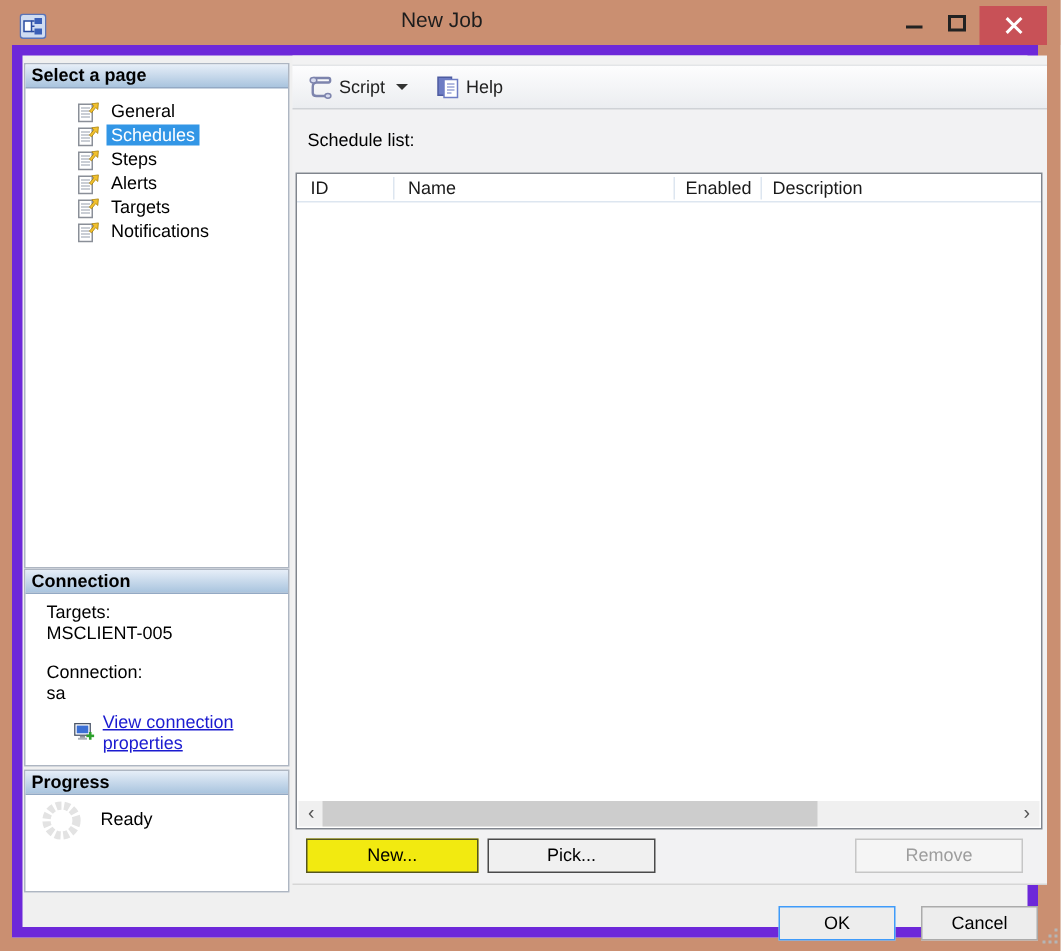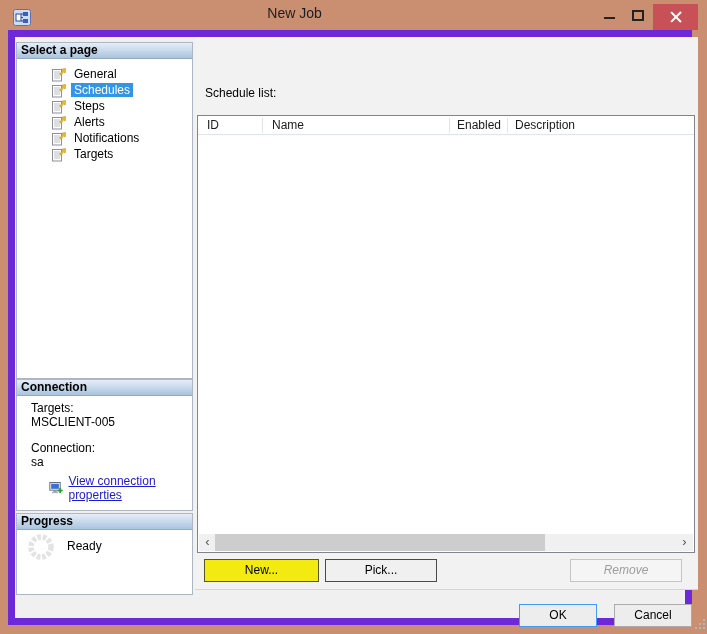--- a/index.html
+++ b/index.html
@@ -72,21 +72,21 @@
   .hs-left { left:0; } .hs-right { right:0; }
   .hs-thumb { position:absolute; left:16px; top:0; width:330px; height:17px; background:#cdcdcd; cursor:pointer; }
 
   .row-buttons { position:absolute; top:522px; height:23px; left:0; width:503px; }
   .wbtn { position:absolute; top:0; height:23px; font-size:12px; text-align:center; line-height:21px;
           background:#f0f0f0; border:1px solid #707070; color:#000; cursor:pointer; }
   .wbtn.disabled { background:#f5f5f5; border-color:#c6c6c6; color:#9d9d9d; cursor:default; }
   .btn-new { left:9px; width:115px; background:#f2ea10; border-color:#55551e; z-index:3; }
   .btn-pick { left:130px; width:112px; border-color:#4a4a4a; }
   .btn-edit { left:252px; width:112px; }
-  .btn-remove { left:375px; width:112px;font-style:italic; }
+  .btn-remove { left:375px; width:112px; }
 
   
   .footer-btn { position:absolute; top:567px; width:78px; height:23px; background:#ededed; border:1px solid #ababab;
                 font-size:12px; text-align:center; line-height:21px; color:#000; cursor:pointer; }
   .btn-ok { left:504px; border:1px solid #3f9bfa; }
   .btn-cancel { left:599px; }
   .resize-grip { position:absolute; left:679px; top:581px; width:12px; height:12px; }
 </style>
 </head>
 <body>
@@ -158,30 +158,30 @@
             </svg>
           <span class="lbl">Alerts</span>
         </div>
 
         <div class="page-item">
           <svg class="icon" viewBox="0 0 16 15">
               <rect x="1.5" y="2.5" width="9" height="11.5" fill="#fff" stroke="#8a8f98"></rect>
               <path d="M3 5h6M3 7h6M3 9h6M3 11h6" stroke="#b9bec7" stroke-width="1"></path>
               <path d="M8.6 7.1 L11.6 3.6 L10.2 2.2 L14.6 1.6 L14.2 6 L12.8 4.7 L10 8.2 Z" fill="#f2c12e" stroke="#a67c00" stroke-width="0.5"></path>
             </svg>
+          <span class="lbl">Targets</span>
+        </div>
+
+        <div class="page-item">
+          <svg class="icon" viewBox="0 0 16 15">
+              <rect x="1.5" y="2.5" width="9" height="11.5" fill="#fff" stroke="#8a8f98"></rect>
+              <path d="M3 5h6M3 7h6M3 9h6M3 11h6" stroke="#b9bec7" stroke-width="1"></path>
+              <path d="M8.6 7.1 L11.6 3.6 L10.2 2.2 L14.6 1.6 L14.2 6 L12.8 4.7 L10 8.2 Z" fill="#f2c12e" stroke="#a67c00" stroke-width="0.5"></path>
+            </svg>
           <span class="lbl">Notifications</span>
-        </div>
-
-        <div class="page-item">
-          <svg class="icon" viewBox="0 0 16 15">
-              <rect x="1.5" y="2.5" width="9" height="11.5" fill="#fff" stroke="#8a8f98"></rect>
-              <path d="M3 5h6M3 7h6M3 9h6M3 11h6" stroke="#b9bec7" stroke-width="1"></path>
-              <path d="M8.6 7.1 L11.6 3.6 L10.2 2.2 L14.6 1.6 L14.2 6 L12.8 4.7 L10 8.2 Z" fill="#f2c12e" stroke="#a67c00" stroke-width="0.5"></path>
-            </svg>
-          <span class="lbl">Targets</span>
         </div>
 
       </div>
     </div>
 
     <div class="panel panel-connection">
       <div class="panel-header">Connection</div>
       <div class="conn-line" style="top:21px;">Targets:</div>
       <div class="conn-line" style="top:35px;">MSCLIENT-005</div>
       <div class="conn-line" style="top:61px;">Connection:</div>
@@ -202,20 +202,39 @@
     <div class="panel panel-progress">
       <div class="panel-header">Progress</div>
       <svg class="spinner" viewBox="0 0 28 28">
         <circle cx="14" cy="14" r="10" fill="none" stroke="#e3e3e3" stroke-width="5.5" stroke-dasharray="3.6 1.8"></circle>
       </svg>
       <div class="progress-status">Ready</div>
     </div>
 
     <div class="main">
 
+      <div class="toolbar">
+        <div class="tool-btn">
+          <svg class="ticon" viewBox="0 0 17 16">
+            <path d="M4 2 L14 2 C15.5 2 15.5 5 14 5 L6 5 C4.5 5 3.5 6 3.5 8 L3.5 12 C3.5 13.5 5 14 6 14 L14 14" fill="none" stroke="#7d84ad" stroke-width="1.6"></path>
+            <ellipse cx="4" cy="3.5" rx="2.2" ry="1.8" fill="#d7dbef" stroke="#7d84ad"></ellipse>
+            <ellipse cx="13.6" cy="13.9" rx="2" ry="1.6" fill="#d7dbef" stroke="#7d84ad"></ellipse>
+          </svg>
+          <span>Script</span>
+          <span class="drop-arrow"></span>
+        </div>
+        <div class="tool-btn" style="margin-left:10px;">
+          <svg class="ticon" viewBox="0 0 17 16">
+            <rect x="2" y="1.5" width="9" height="12" fill="#6d7cc4" stroke="#4d5ba0"></rect>
+            <rect x="6" y="3" width="9" height="12" fill="#fff" stroke="#6d7cc4"></rect>
+            <path d="M8 6h5M8 8h5M8 10h5M8 12h3" stroke="#9aa5d6" stroke-width="1"></path>
+          </svg>
+          <span>Help</span>
+        </div>
+      </div>
 
       <div class="list-label">Schedule list:</div>
 
       <div class="listbox">
         <div class="lb-header">
           <div class="col-h" style="left:9px;">ID</div>
           <div class="col-h" style="left:74px;">Name</div>
           <div class="col-h" style="left:259px;">Enabled</div>
           <div class="col-h" style="left:317px;">Description</div>
           <div class="col-sep" style="left:64px;"></div>

